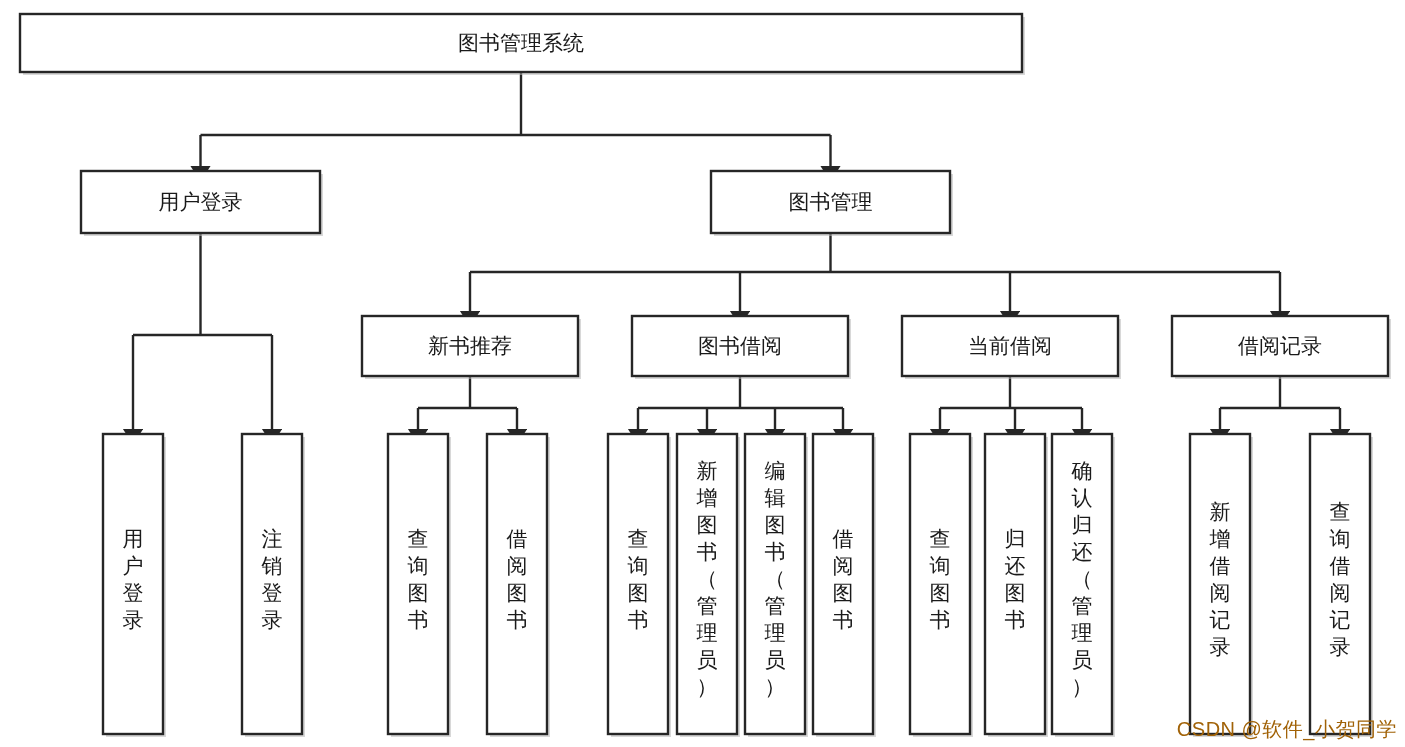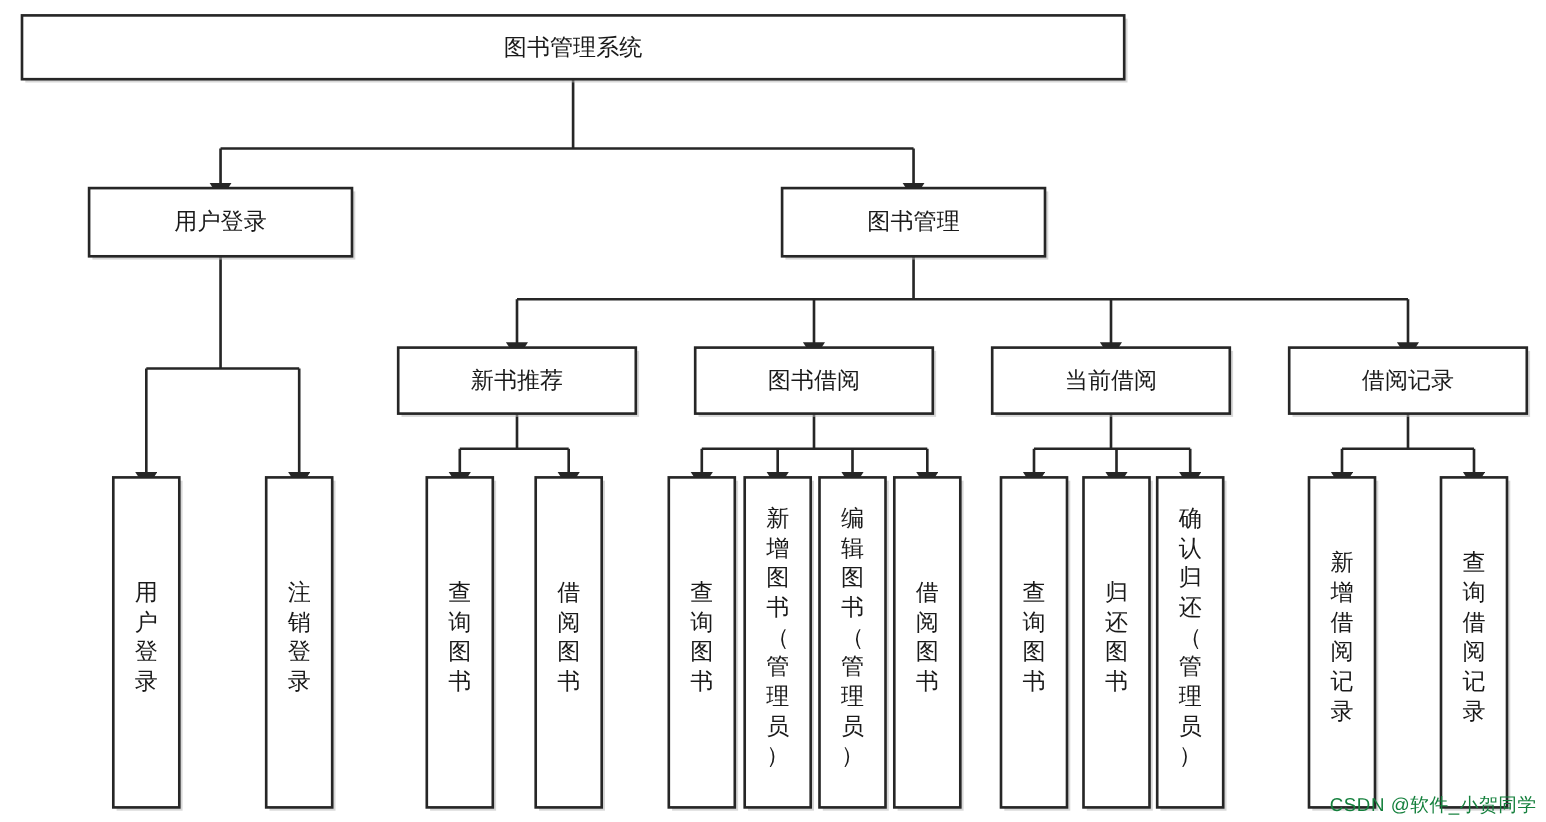--- a/index.html
+++ b/index.html
@@ -53,22 +53,22 @@
     font-family: "Liberation Sans", "DejaVu Sans", sans-serif;
     fill: #1a1a1a;
     font-size: 21px;
     text-anchor: middle;
   }
   .watermark {
     position: absolute;
     right: 8px;
     bottom: 4px;
     font-family: "Liberation Sans", "DejaVu Sans", sans-serif;
-    font-size: 17px;
-    color: #15803d;
+    font-size: 20px;
+    color: #a16207;
     letter-spacing: 0.5px;
     white-space: nowrap;
     pointer-events: none;
   }
 </style>
 </head>
 <body>
 
 <div id="diagram-root">
   <svg class="diagram" viewBox="0 0 1405 747">

